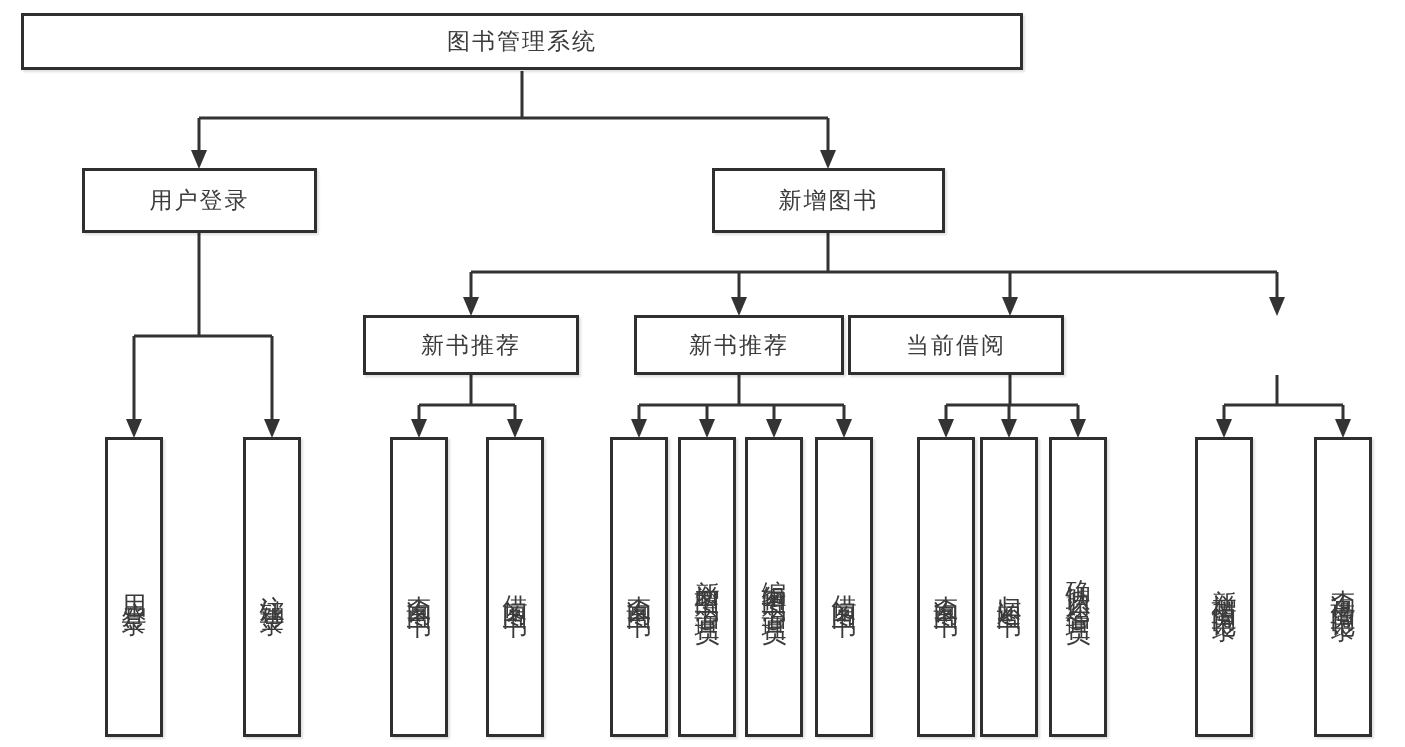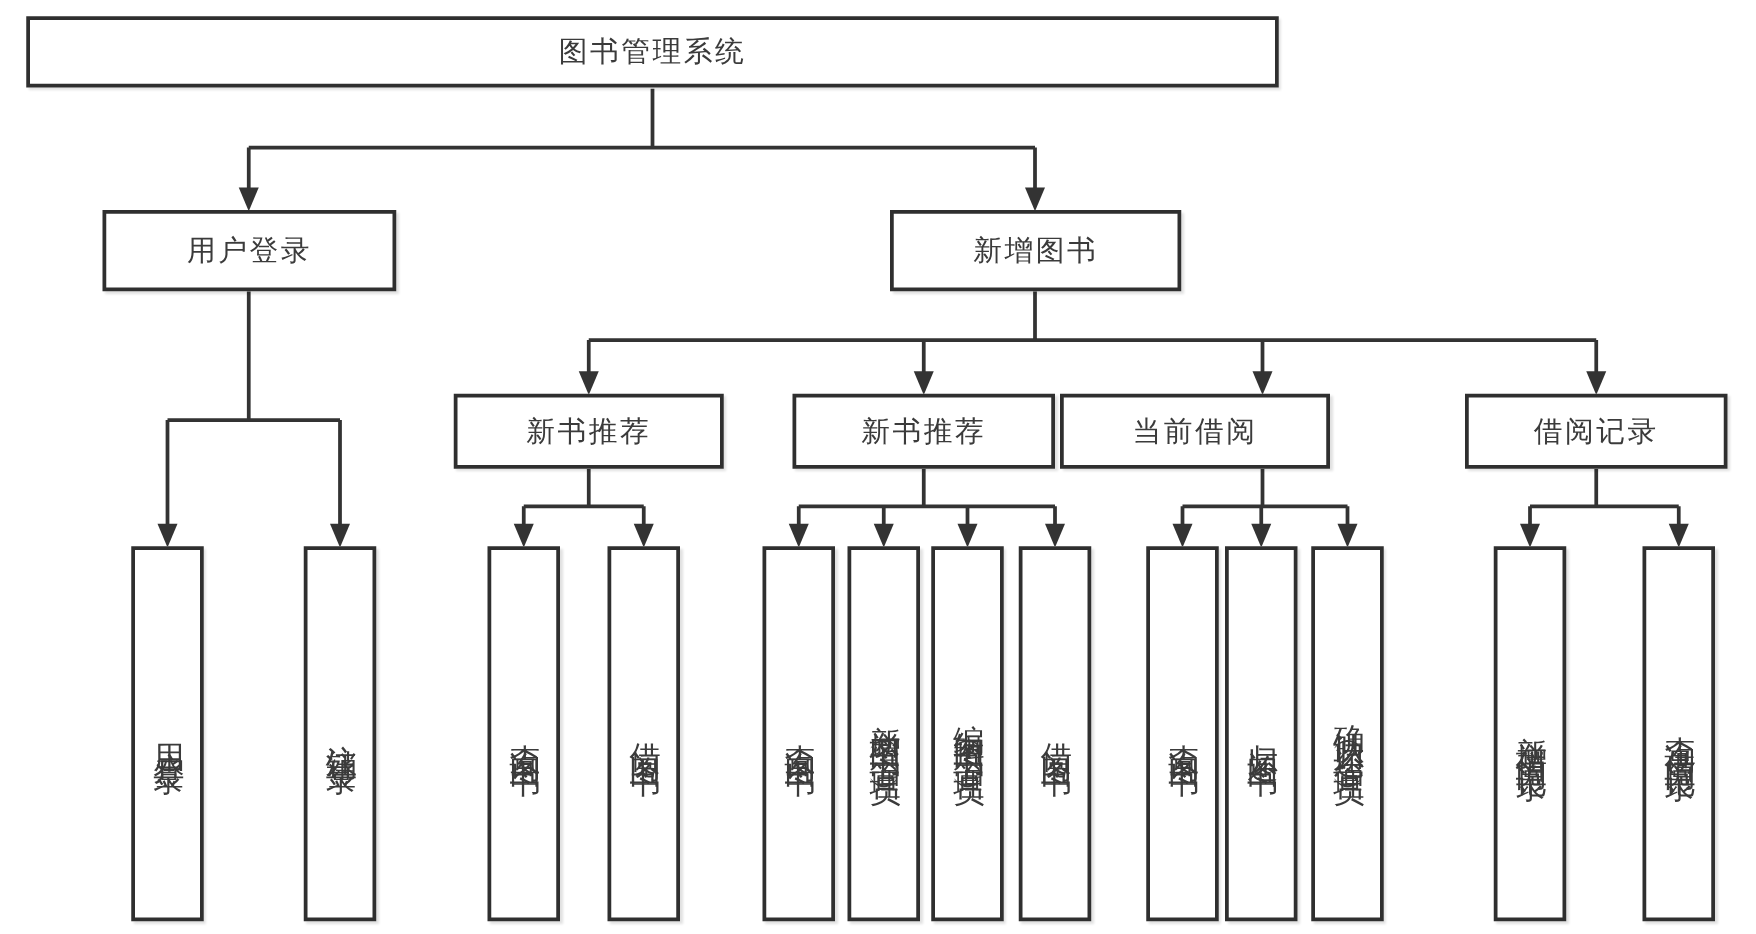--- a/index.html
+++ b/index.html
@@ -103,21 +103,20 @@
   </svg>
 
   <div class="node h-node" style="left:21px; top:13px; width:1002px; height:57px;">图书管理系统</div>
 
   <div class="node h-node" style="left:82px; top:168px; width:235px; height:65px;">用户登录</div>
   <div class="node h-node" style="left:712px; top:168px; width:233px; height:65px;">新增图书</div>
 
   <div class="node h-node" style="left:363px; top:315px; width:216px; height:60px;">新书推荐</div>
   <div class="node h-node" style="left:634px; top:315px; width:210px; height:60px;">新书推荐</div>
   <div class="node h-node" style="left:848px; top:315px; width:216px; height:60px;">当前借阅</div>
-  <div class="node h-node" style="left:1172px; top:315px; width:210px; height:60px;">借阅记录</div>
 
   <div class="node leaf" style="left:105px; top:437px; width:58px; height:300px;">用户登录</div>
   <div class="node leaf" style="left:243px; top:437px; width:58px; height:300px;">注销登录</div>
 
   <div class="node leaf" style="left:390px; top:437px; width:58px; height:300px;">查询图书</div>
   <div class="node leaf" style="left:486px; top:437px; width:58px; height:300px;">借阅图书</div>
 
   <div class="node leaf" style="left:610px; top:437px; width:58px; height:300px;">查询图书</div>
   <div class="node leaf" style="left:678px; top:437px; width:58px; height:300px;">新增图书（管理员）</div>
   <div class="node leaf" style="left:745px; top:437px; width:58px; height:300px;">编辑图书（管理员）</div>

